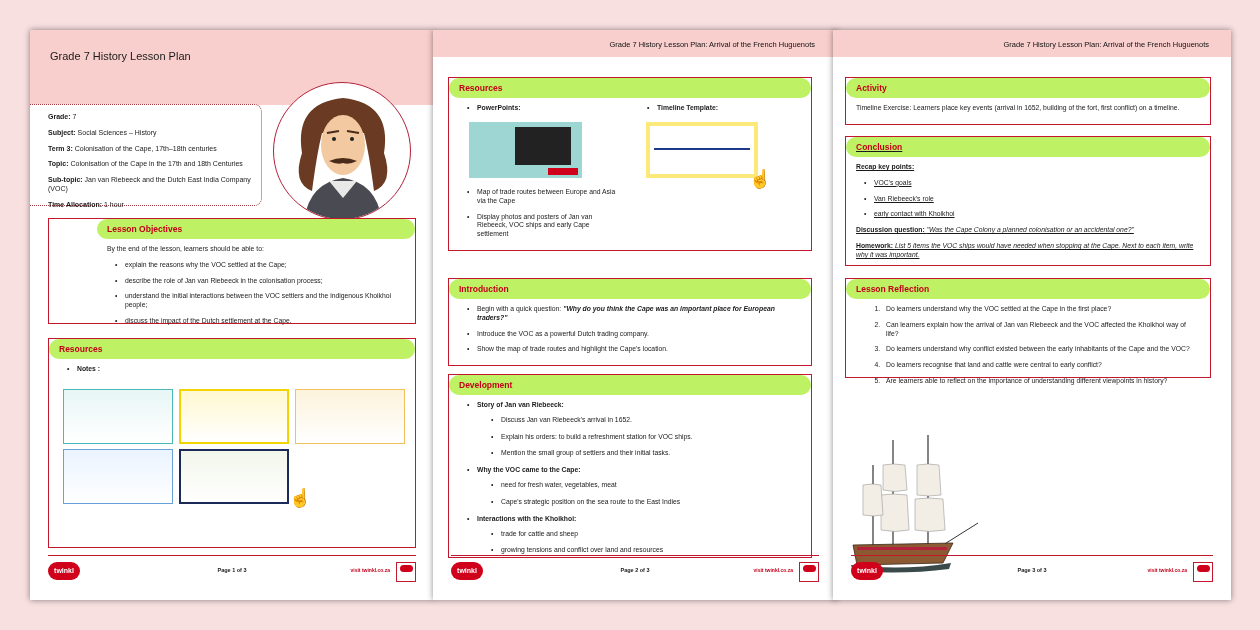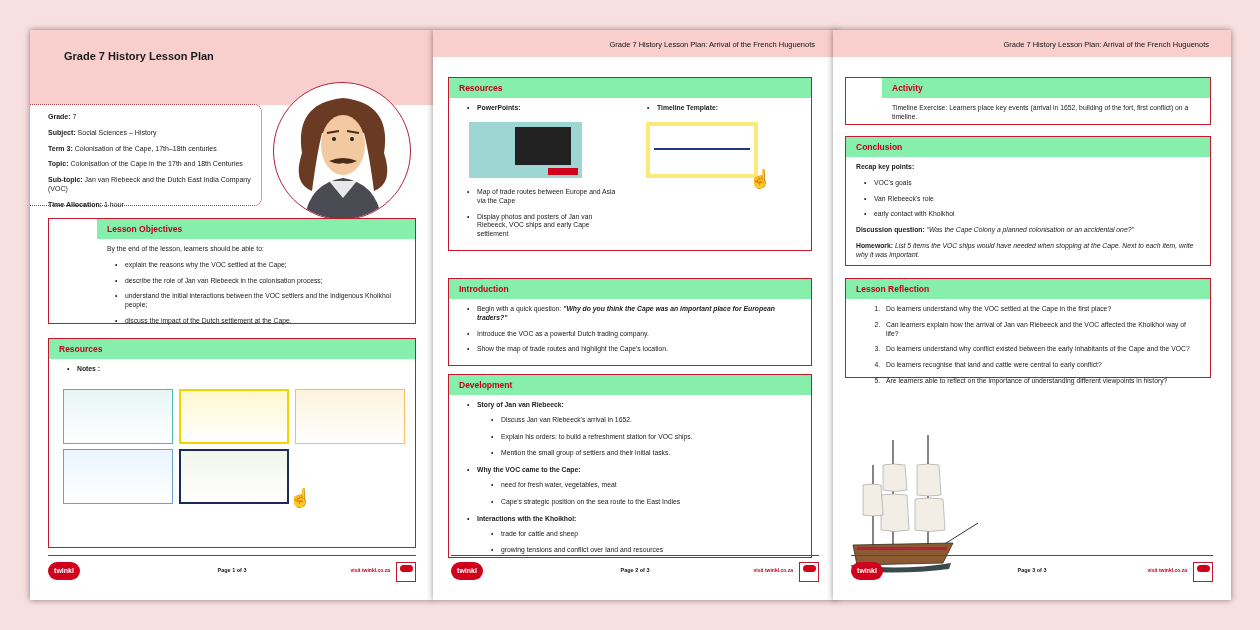--- a/index.html
+++ b/index.html
@@ -9,31 +9,31 @@
   .page { position: absolute; top: 30px; width: 404px; height: 570px; background: #fff; box-shadow: 0 0 6px rgba(0,0,0,0.45); overflow: hidden; }
   #page1 { left: 30px; }
   #page2 { left: 433px; }
   #page3 { left: 833px; width: 398px; }
 
   .hdr-band { position: absolute; left: 0; top: 0; right: 0; background: #f9cfcd; }
   #page1 .hdr-band { height: 75px; }
   #page2 .hdr-band, #page3 .hdr-band { height: 27px; }
   .hdr-small { position: absolute; right: 22px; top: 10px; font-size: 7.5px; color: #111; }
 
-  .p1-subtitle { position: absolute; left: 20px; top: 20px; font-size: 11px; font-weight: bold; color: #1a1a1a; margin-left: 14px; }
+  .p1-subtitle { position: absolute; left: 20px; top: 20px; font-size: 11px; font-weight: normal; color: #1a1a1a; }
   .p1-title { position: absolute; left: 20px; top: 42px; font-size: 17px; font-weight: bold; color: #d0021b; }
 
   .info-box { position: absolute; left: 0px; top: 74px; width: 232px; height: 102px; border: 1px dotted #a33a44; border-left: none; border-radius: 0 8px 8px 0; padding: 8px 0 0 18px; background: #fff; }
   .info-line { font-size: 7px; margin-bottom: 7px; line-height: 1.25; }
   .info-line b { font-weight: bold; }
 
   .portrait { position: absolute; left: 243px; top: 52px; width: 138px; height: 138px; border-radius: 50%; border: 1.5px solid #b3213a; background: #fff; overflow: hidden; }
 
   .section { position: absolute; border: 1.3px solid #c3172e; background: #fff; }
-  .sec-head { background: #86efac; height: 20px; padding-left: 10px; font-size: 8.5px; font-weight: bold; color: #c3001a; line-height: 20px; }
+  .sec-head { background: #bef264; height: 20px; padding-left: 10px; font-size: 8.5px; font-weight: bold; color: #c3001a; line-height: 20px; border-radius: 10px; }
   .sec-body { padding: 6px 10px; font-size: 6.8px; line-height: 1.3; }
   ul.bul { list-style: none; padding-left: 8px; }
   ul.bul li { position: relative; padding-left: 10px; margin-bottom: 7px; }
   ul.bul li::before { content: "•"; position: absolute; left: 0; top: 0; }
   ul.sub { list-style: none; padding-left: 14px; margin-top: 6px; }
   ul.sub li { margin-bottom: 8px; }
   ol.num { padding-left: 26px; }
   ol.num li { margin-bottom: 7px; padding-left: 4px; }
   .plain-p { margin-bottom: 7px; }
   .bold { font-weight: bold; }
@@ -185,26 +185,26 @@
   <div class="twinkl-logo">twinkl</div>
   <div class="page-num">Page 2 of 3</div>
   <div class="visit">visit twinkl.co.za</div>
   <div class="badge"></div>
 </div>
 
 <div class="page" id="page3">
   <div class="hdr-band"></div>
   <div class="hdr-small">Grade 7 History Lesson Plan: Arrival of the French Huguenots</div>
 
-  <div class="section" style="left:12px; top:47px; width:366px; height:48px;padding-left:36px;">
+  <div class="section" style="left:12px; top:47px; width:366px; height:48px;">
     <div class="sec-head">Activity</div>
     <div class="sec-body">Timeline Exercise: Learners place key events (arrival in 1652, building of the fort, first conflict) on a timeline.</div>
   </div>
 
-  <div class="section" style="left:12px; top:106px; width:366px; height:130px;">
+  <div class="section" style="left:12px; top:106px; width:366px; height:130px;text-decoration:underline;">
     <div class="sec-head">Conclusion</div>
     <div class="sec-body">
       <div class="plain-p bold">Recap key points:</div>
       <ul class="bul">
         <li>VOC's goals</li>
         <li>Van Riebeeck's role</li>
         <li>early contact with Khoikhoi</li>
       </ul>
       <div class="plain-p"><span class="bold">Discussion question: </span><span class="ital">"Was the Cape Colony a planned colonisation or an accidental one?"</span></div>
       <div class="plain-p"><span class="bold">Homework: </span><span class="ital">List 5 items the VOC ships would have needed when stopping at the Cape. Next to each item, write why it was important.</span></div>

